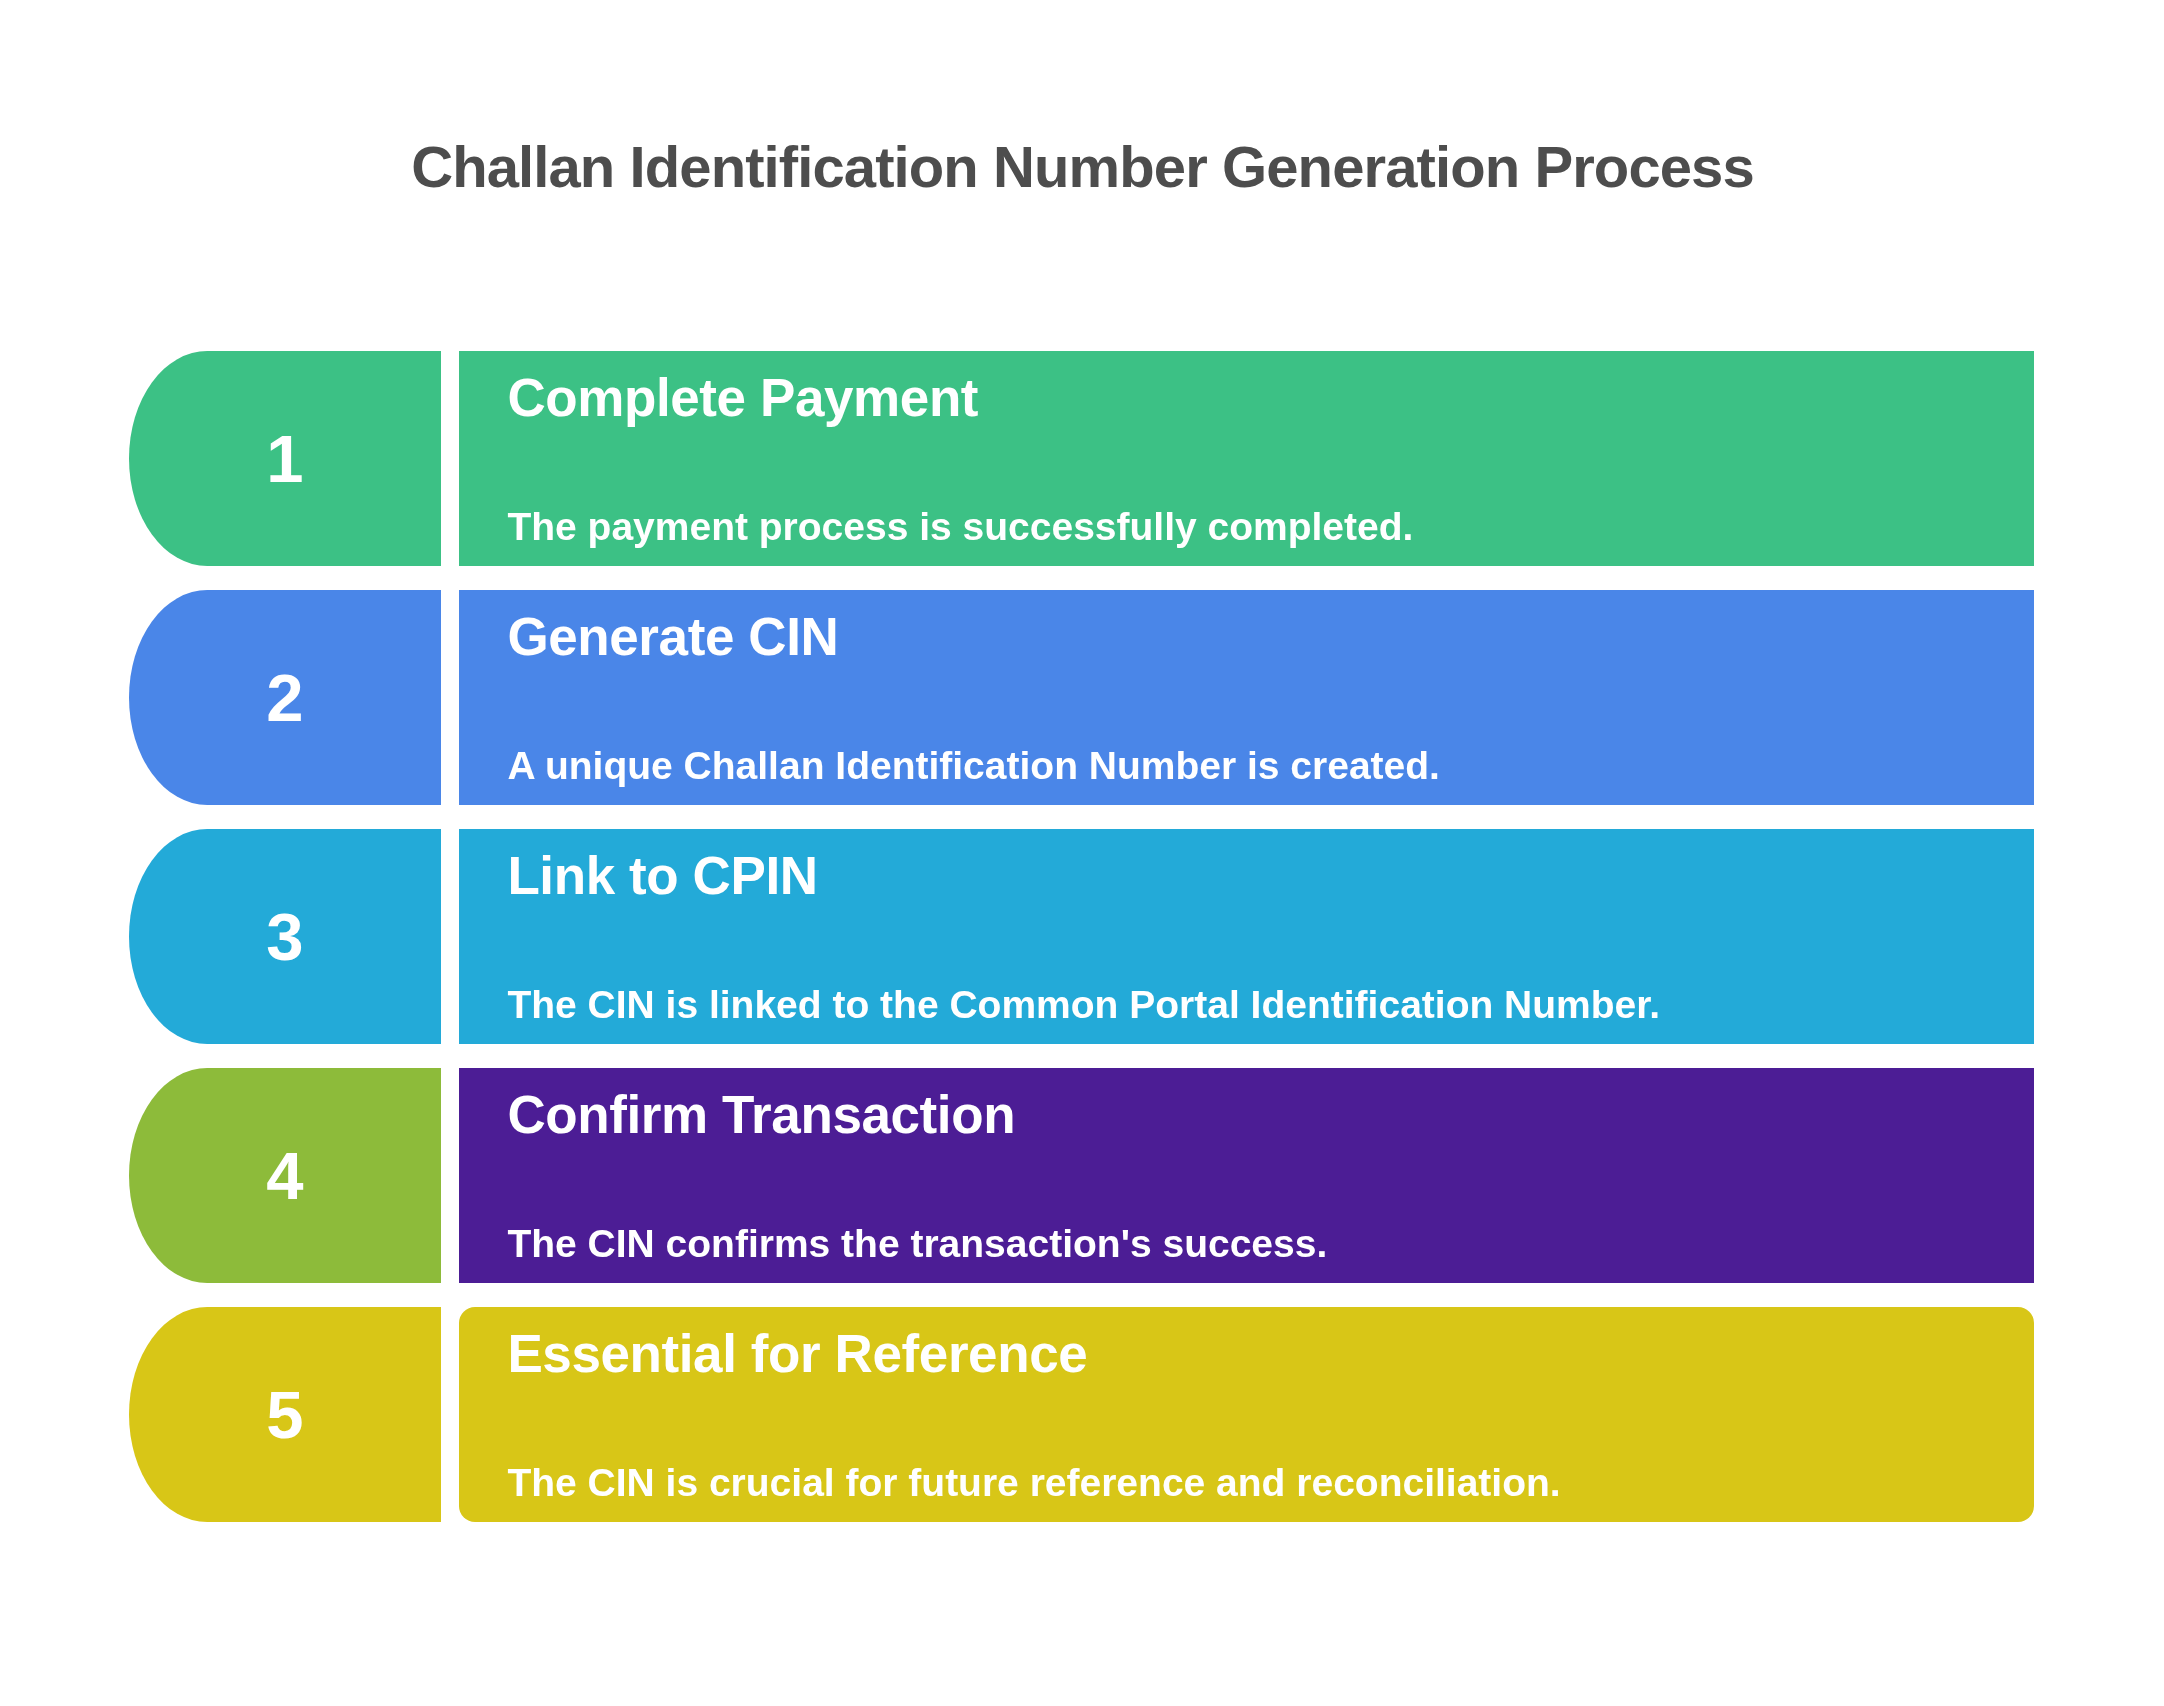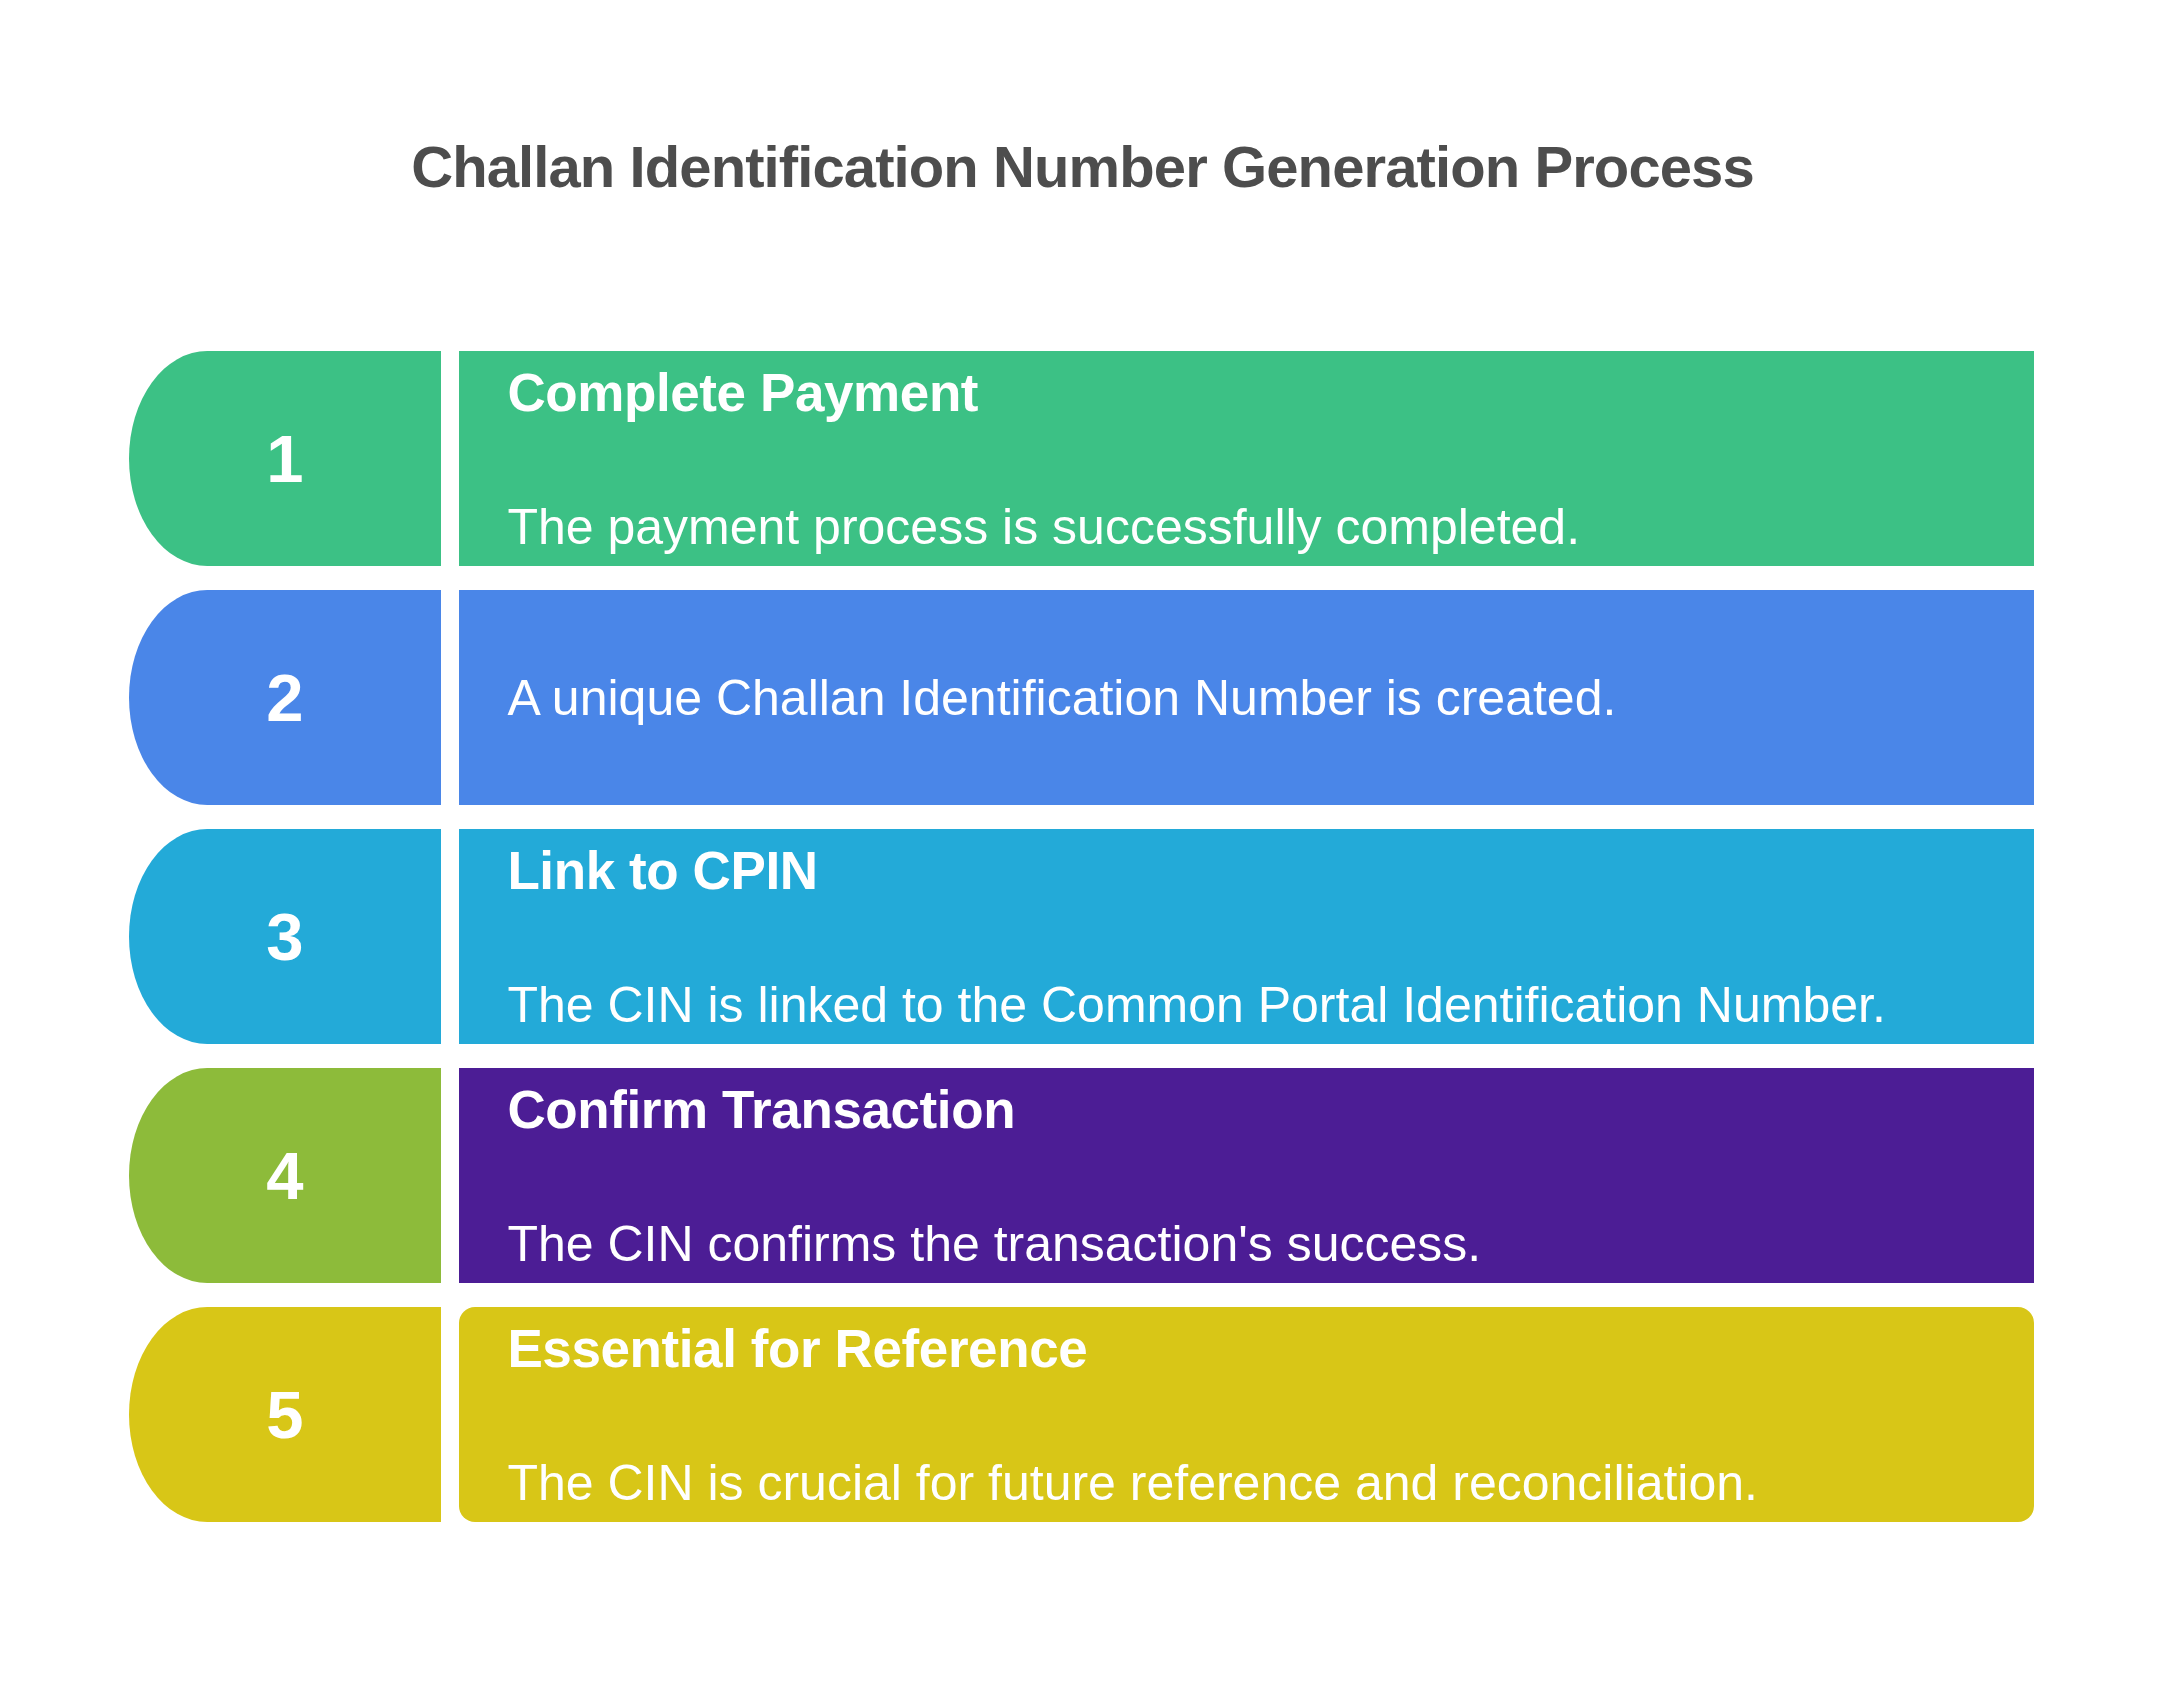--- a/index.html
+++ b/index.html
@@ -66,22 +66,22 @@
     background: #cccccc;
     color: #ffffff;
   }
   .bar .step-title {
     font-size: 53px;
     font-weight: 700;
     line-height: 1;
     letter-spacing: -0.4px;
   }
   .bar .step-desc {
-    font-size: 50px;
-    font-weight: 400;
+    font-size: 39px;
+    font-weight: 700;
     line-height: 1;
   }
 </style>
 </head>
 <body style="background: rgb(255, 255, 255);">
 
 <div class="canvas">
 
   <div class="page-title" style="color: rgb(77, 77, 77);">Challan Identification Number Generation Process</div>
 
@@ -95,20 +95,21 @@
         <div class="step-title">Complete Payment</div>
         <div class="step-desc">The payment process is successfully completed.</div>
       </div>
     </div>
 
     <div class="step">
       <div class="pill" style="background: rgb(74, 134, 232);">
         <span class="num">2</span>
       </div>
       <div class="bar" style="background: rgb(74, 134, 232);">
+        <div class="step-title">Generate CIN</div>
         <div class="step-desc">A unique Challan Identification Number is created.</div>
       </div>
     </div>
 
     <div class="step">
       <div class="pill" style="background: rgb(35, 170, 216);">
         <span class="num">3</span>
       </div>
       <div class="bar" style="background: rgb(35, 170, 216);">
         <div class="step-title">Link to CPIN</div>

